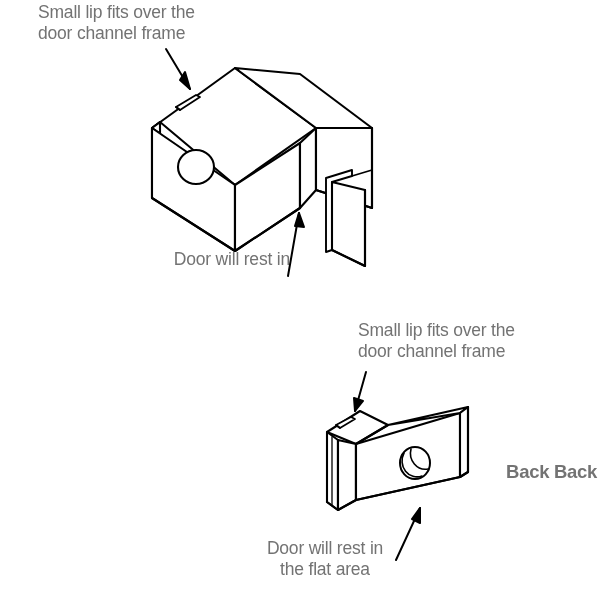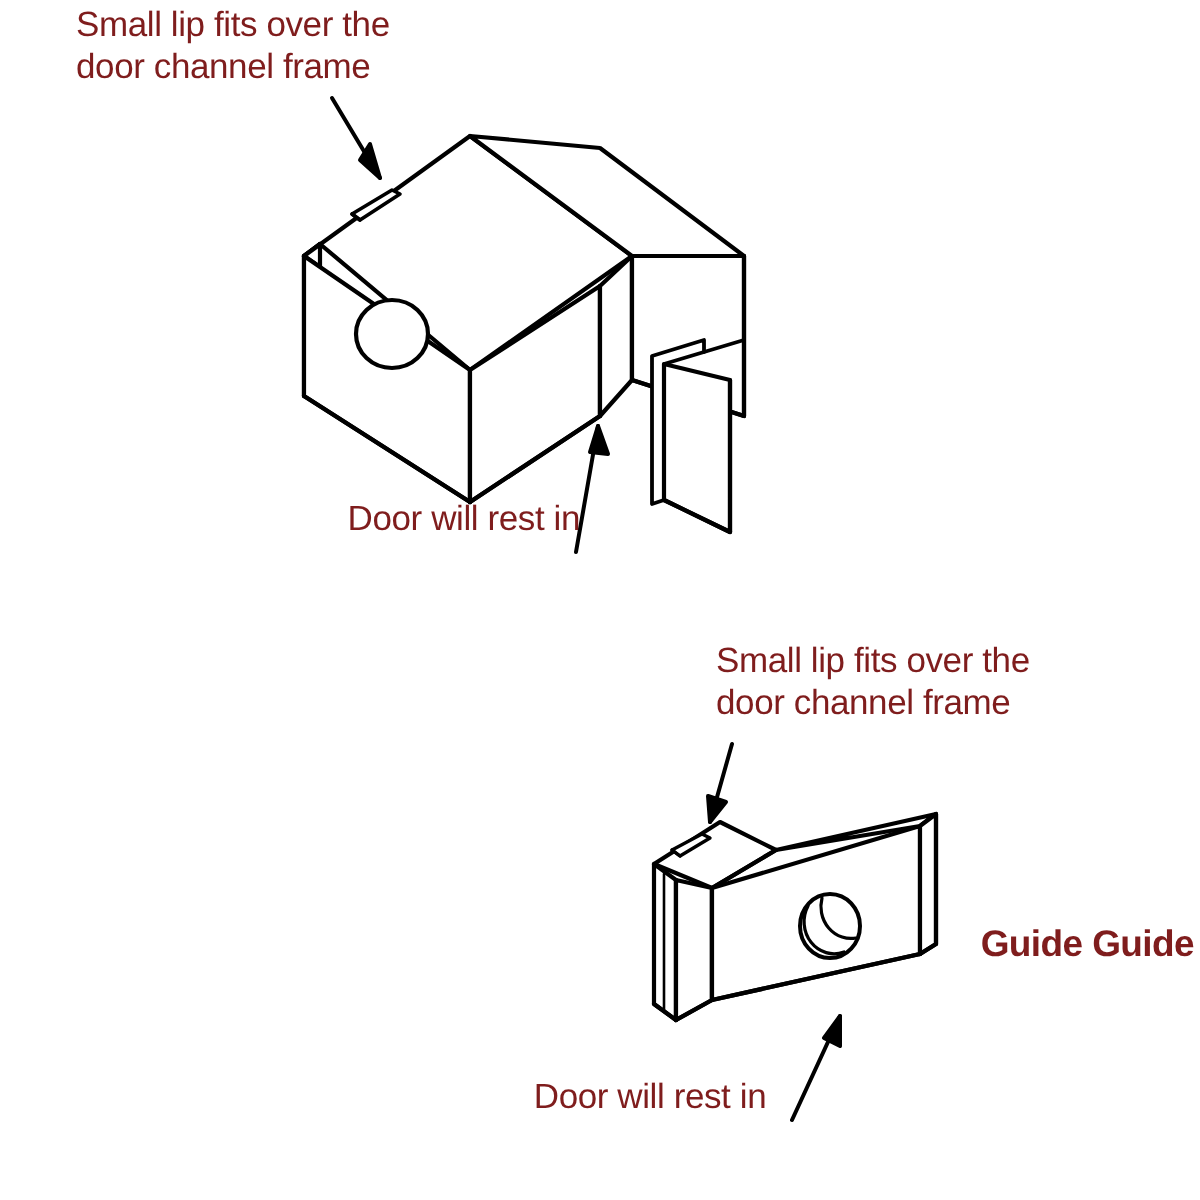--- a/index.html
+++ b/index.html
@@ -17,21 +17,21 @@
   }
   svg.art {
     position: absolute;
     left: 0;
     top: 0;
     width: 600px;
     height: 600px;
   }
   .lbl {
     position: absolute;
-    color: #7f1d1d;
+    color: #737373;
     font-family: "Liberation Sans", sans-serif;
     font-size: 17.5px;
     line-height: 21px;
     white-space: pre;
     letter-spacing: -0.2px;
   }
   .lbl.bold {
     font-weight: bold;
     font-size: 18.5px;
     letter-spacing: -0.3px;
@@ -161,18 +161,18 @@
 
     </g>
   </svg>
 
   <div class="lbl ta-left" id="note-front-lip"><span>Small lip fits over the</span><br><span>door channel frame</span></div>
 
   <div class="lbl ta-right" id="note-front-rest"><span>Door will rest in</span><br></div>
 
   <div class="lbl ta-left" id="note-back-lip"><span>Small lip fits over the</span><br><span>door channel frame</span></div>
 
-  <div class="lbl ta-center" id="note-back-rest"><span>Door will rest in</span><br></div>
+  <div class="lbl ta-center" id="note-back-rest"><span>Door will rest in</span><br><span>the flat area</span></div>
 
 
-  <div class="lbl bold ta-right" id="title-back">Guide Guide</div>
+  <div class="lbl bold ta-right" id="title-back">Back Back</div>
 
 </div>
 
 </body></html>

